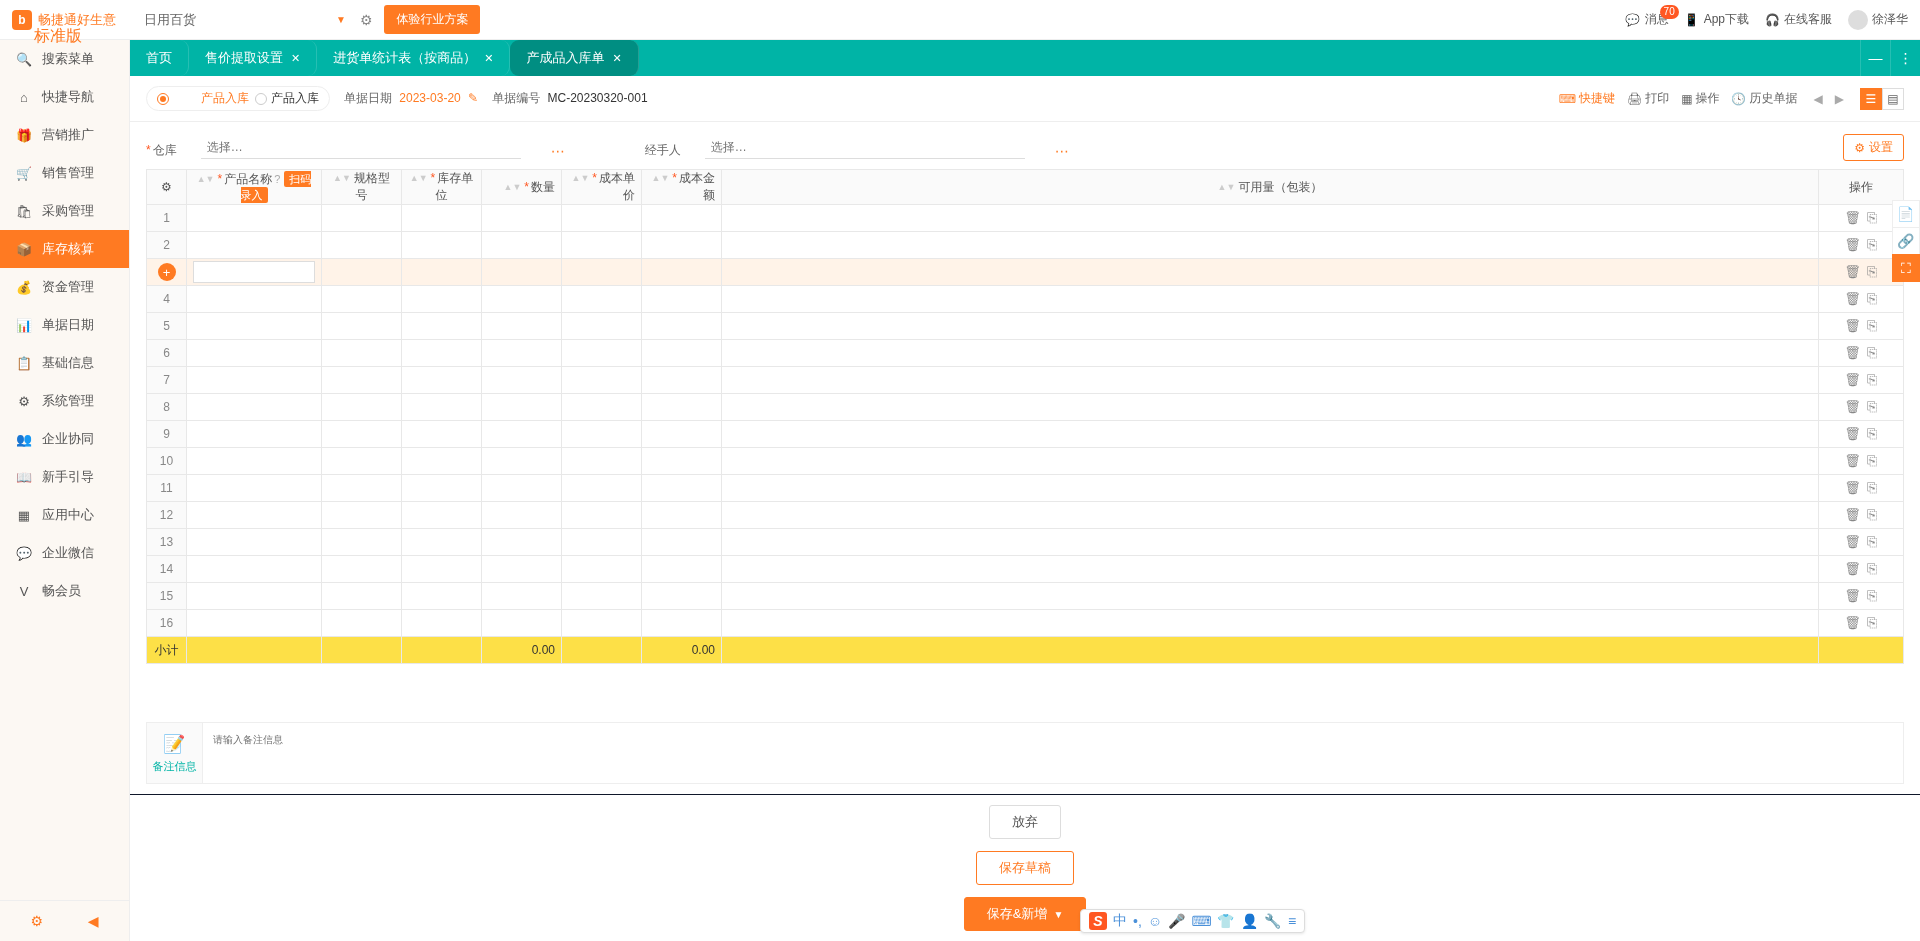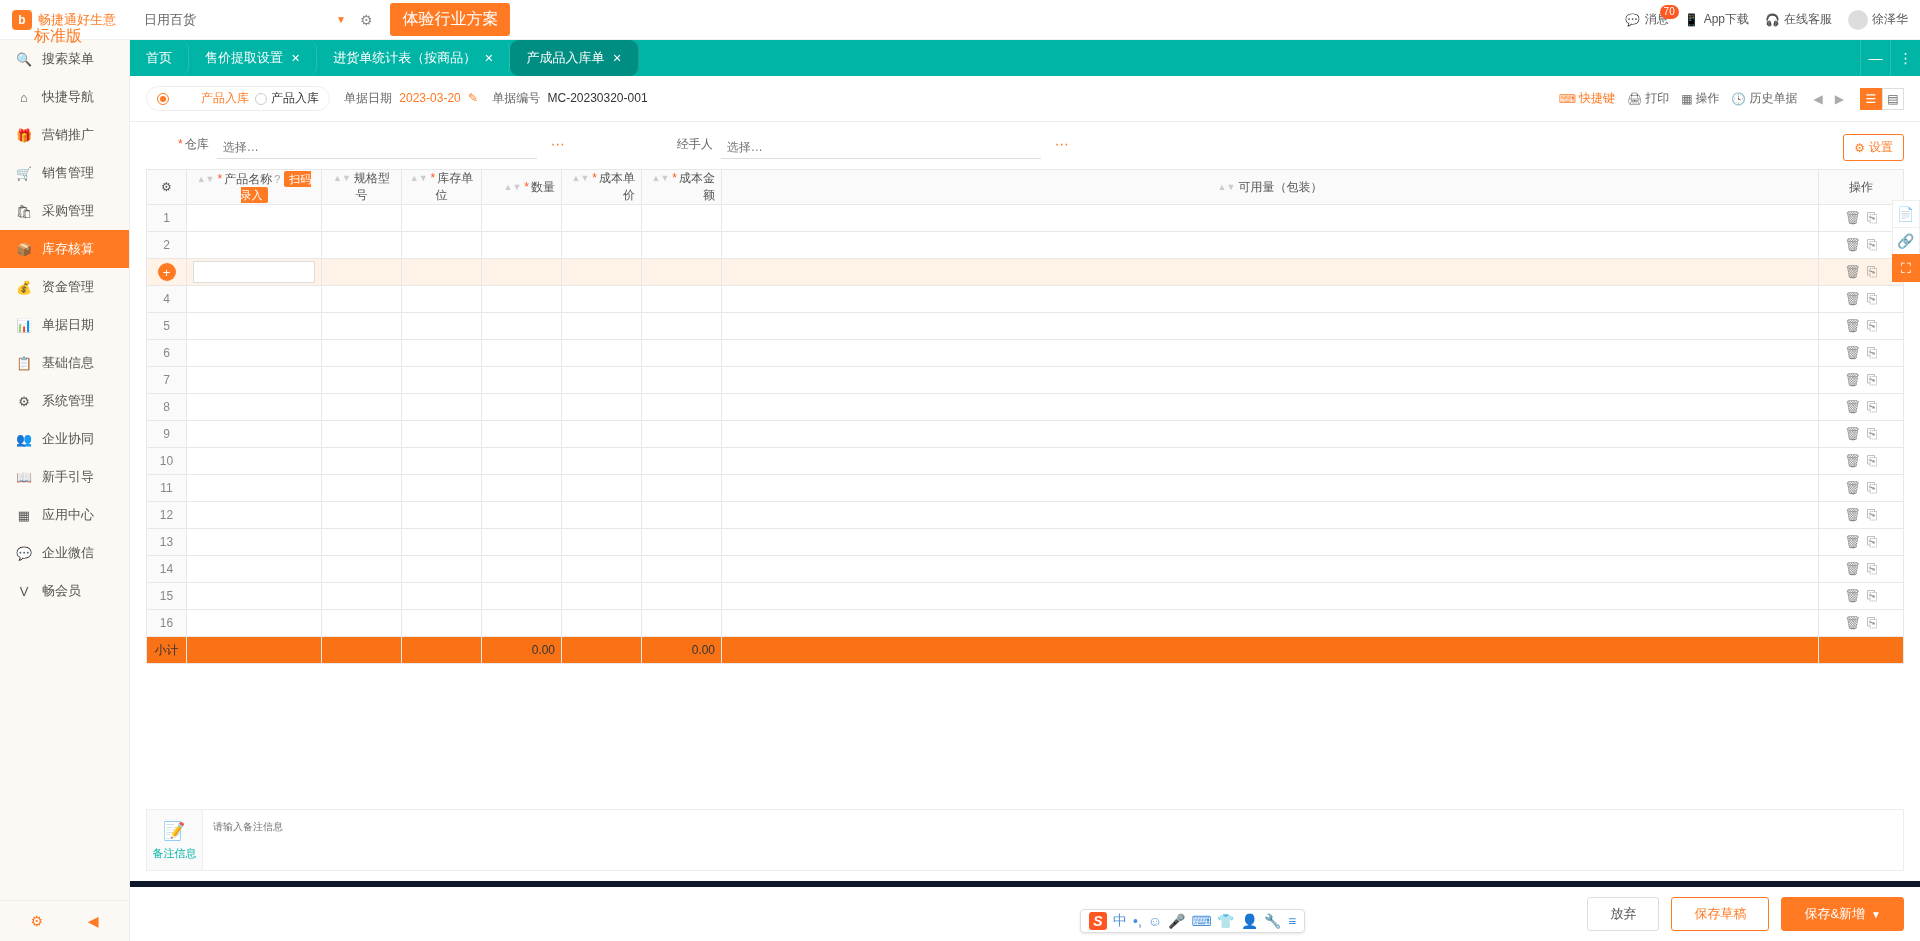--- a/index.html
+++ b/index.html
@@ -7,21 +7,21 @@
 
 
 .top-header { height: 40px; display: flex; align-items: center; border-bottom: 1px solid #eee; padding: 0 12px; }
 .logo-area { display: flex; align-items: center; width: 118px; }
 .logo-icon { width: 20px; height: 20px; background: #ff7a22; border-radius: 4px; margin-right: 6px; display: flex; align-items: center; justify-content: center; color: #fff; font-weight: bold; font-size: 12px; }
 .logo-text { color: #ff7a22; font-size: 13px; font-weight: 500; }
 .logo-sub { color: #ff7a22; font-size: 16px; position: absolute; top: 26px; left: 34px; }
 .dropdown-sel { color: #666; font-size: 13px; margin-left: 14px; display: flex; align-items: center; cursor: pointer; }
 .dropdown-sel .chev { margin-left: 140px; color: #ff7a22; font-size: 10px; }
 .gear-top { margin-left: 14px; color: #888; cursor: pointer; font-size: 14px; }
-.orange-btn { background: #ff7a22; color: #fff; padding: 6px 12px; border-radius: 3px; margin-left: 18px; cursor: pointer; font-size: 16px; }
+.orange-btn { background: #ff7a22; color: #fff; padding: 6px 12px; border-radius: 3px; margin-left: 12px; cursor: pointer; font-size: 12px; }
 .top-right { margin-left: auto; display: flex; align-items: center; gap: 16px; color: #555; font-size: 12px; }
 .top-right-item { display: flex; align-items: center; gap: 4px; cursor: pointer; position: relative; }
 .badge { position: absolute; top: -6px; right: -10px; background: #ff5722; color: #fff; border-radius: 8px; padding: 0 4px; font-size: 10px; line-height: 14px; }
 .avatar { width: 20px; height: 20px; background: #ddd; border-radius: 50%; }
 
 
 .container { display: flex; height: calc(100vh - 40px); }
 .sidebar { width: 130px; background: #fcf8f3; display: flex; flex-direction: column; border-right: 1px solid #eee; }
 .side-item { display: flex; align-items: center; padding: 10px 16px; color: #555; cursor: pointer; font-size: 13px; gap: 10px; }
 .side-item.active { background: #ff7a22; color: #fff; }
@@ -56,21 +56,21 @@
 .tr-link { display: flex; align-items: center; gap: 3px; cursor: pointer; font-size: 12px; }
 .tr-link.orange { color: #ff7a22; }
 .tr-nav { display: flex; align-items: center; gap: 4px; }
 .tr-nav span { cursor: pointer; padding: 2px 4px; color: #aaa; }
 .view-toggle { display: flex; }
 .view-toggle span { width: 22px; height: 22px; border: 1px solid #ddd; display: flex; align-items: center; justify-content: center; cursor: pointer; }
 .view-toggle span.active { background: #ff7a22; color: #fff; border-color: #ff7a22; }
 
 
 .form-row { padding: 12px 16px 8px; display: flex; align-items: center; gap: 10px; }
-.form-group { display: flex; align-items: flex-start; gap: 8px; margin-left: 32px; }
+.form-group { display: flex; align-items: flex-end; gap: 24px; }
 .form-label { color: #666; font-size: 12px; }
 .req { color: #ff5722; margin-right: 2px; }
 .form-input { border: none; border-bottom: 1px solid #ddd; padding: 4px 6px; width: 320px; color: #999; font-size: 12px; outline: none; background: transparent; }
 .form-more { color: #ff7a22; cursor: pointer; margin-left: 6px; font-size: 14px; }
 .form-spacer { width: 60px; }
 .setting-btn { margin-left: auto; border: 1px solid #ff7a22; color: #ff7a22; padding: 4px 10px; border-radius: 3px; cursor: pointer; font-size: 12px; display: flex; align-items: center; gap: 4px; }
 
 
 .table-wrap { flex: 1; overflow: auto; padding: 0 16px; }
 table { width: 100%; border-collapse: collapse; table-layout: fixed; }
@@ -81,32 +81,32 @@
 .col-idx { width: 40px; text-align: center; background: #fafafa; color: #888; }
 .col-gear { width: 40px; text-align: center; }
 .scan-btn { background: #ff7a22; color: #fff; padding: 2px 5px; border-radius: 2px; font-size: 11px; margin-left: 4px; cursor: pointer; }
 .help-ico { color: #aaa; font-size: 11px; margin-left: 2px; }
 tr.hover-row td { background: #fff3e8; }
 tr.hover-row .col-idx { background: #fff3e8; }
 .add-circle { width: 18px; height: 18px; background: #ff7a22; color: #fff; border-radius: 50%; display: inline-flex; align-items: center; justify-content: center; font-size: 13px; cursor: pointer; }
 .cell-input { width: 100%; height: 22px; border: 1px solid #ddd; background: #fff; outline: none; padding: 0 4px; }
 .col-ops { width: 85px; text-align: center; }
 .op-ico { color: #888; cursor: pointer; margin: 0 3px; font-size: 13px; }
-tr.subtotal td { background: #f97316; font-weight: 500; }
+tr.subtotal td { background: #fde047; font-weight: 500; }
 .num-right { text-align: right; }
 .num-center { text-align: center; }
 
 
 .remark-area { margin: 12px 16px 0; border: 1px solid #eee; display: flex; min-height: 62px; }
 .remark-left { width: 56px; background: #fafafa; display: flex; flex-direction: column; align-items: center; justify-content: center; gap: 4px; color: #00b4a6; font-size: 11px; border-right: 1px solid #eee; }
 .remark-left .ico { font-size: 18px; }
 .remark-input { flex: 1; border: none; padding: 10px; font-size: 10px; color: #999; resize: none; outline: none; font-family: inherit; }
 
 
-.footer { padding: 10px 16px; display: flex; align-items: center; justify-content: flex-end; gap: 12px; border-top: 6px solid #0f172a; margin-top: 10px; }
+.footer { padding: 10px 16px; display: flex; align-items: center; justify-content: flex-end; gap: 12px; border-top: 1px solid #0f172a; margin-top: 10px; flex-direction: column; }
 .btn { padding: 7px 22px; border-radius: 3px; cursor: pointer; font-size: 13px; border: 1px solid #ddd; background: #fff; color: #555; }
 .btn.orange-outline { border-color: #ff7a22; color: #ff7a22; }
 .btn.orange-fill { background: #ff7a22; border-color: #ff7a22; color: #fff; display: flex; align-items: center; gap: 6px; }
 .btn .chev { font-size: 10px; }
 
 
 .right-float { position: fixed; right: 0; top: 200px; display: flex; flex-direction: column; }
 .right-float span { width: 28px; height: 28px; background: #fff; border: 1px solid #eee; display: flex; align-items: center; justify-content: center; cursor: pointer; color: #888; font-size: 14px; margin-bottom: -1px; }
 .right-float span.active { background: #ff7a22; color: #fff; border-color: #ff7a22; }
 

